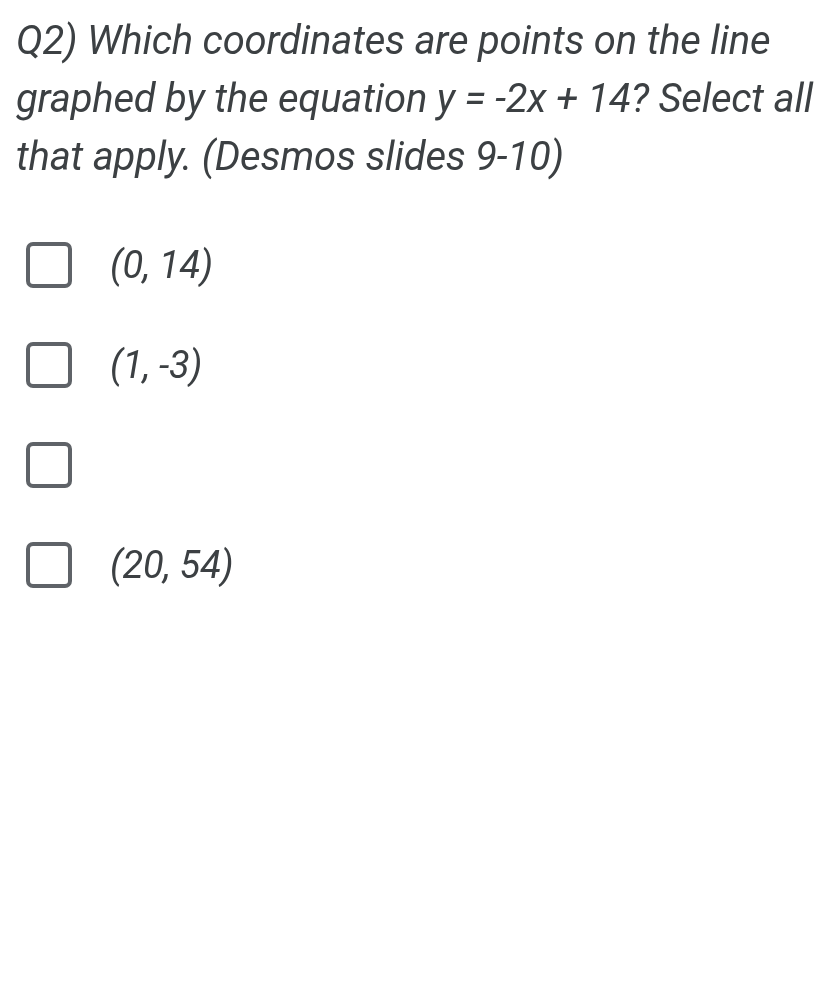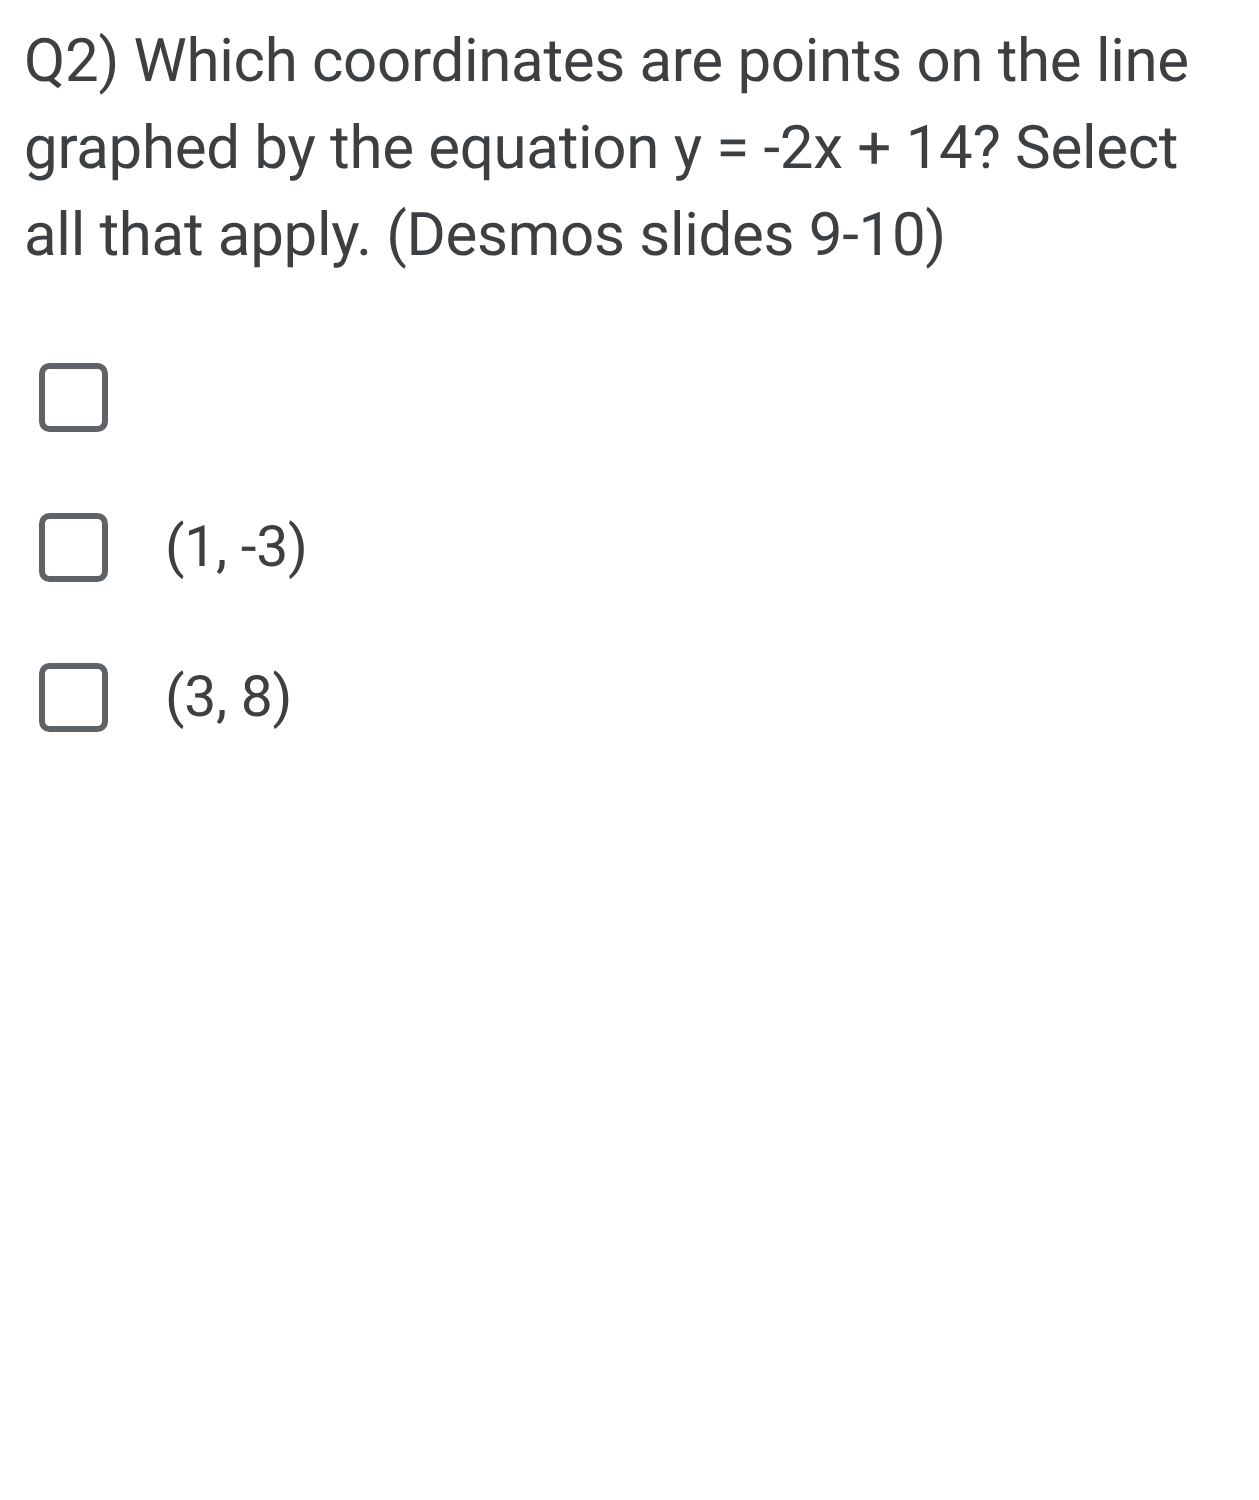--- a/index.html
+++ b/index.html
@@ -1,18 +1,19 @@
 <!DOCTYPE html>
 <html><head>
   <meta charset="utf-8">
   <style>
     * {
       margin: 0;
       padding: 0;
       box-sizing: border-box;
+      font-style: italic;
     }
     body {
       font-family: Roboto, Arial, sans-serif;
       width: 839px;
       height: 1000px;
       background: #ffffff;
       color: #3c4043;
       padding: 0;
     }
     .question-container {
@@ -54,22 +55,26 @@
 </head>
 <body>
 
 <div class="question-container">
   <div class="question-text">Q2) Which coordinates are points on the line graphed by the equation y = -2x + 14? Select all that apply. (Desmos slides 9-10)</div>
 </div>
 
 <div class="options-container">
   <div class="option-row">
     <div class="checkbox"></div>
+    <div class="option-label">(0, 14)</div>
   </div>
   <div class="option-row">
     <div class="checkbox"></div>
     <div class="option-label">(1, -3)</div>
   </div>
   <div class="option-row">
     <div class="checkbox"></div>
-    <div class="option-label">(3, 8)</div>
+  </div>
+  <div class="option-row">
+    <div class="checkbox"></div>
+    <div class="option-label">(20, 54)</div>
   </div>
 </div>
 
 </body></html>

